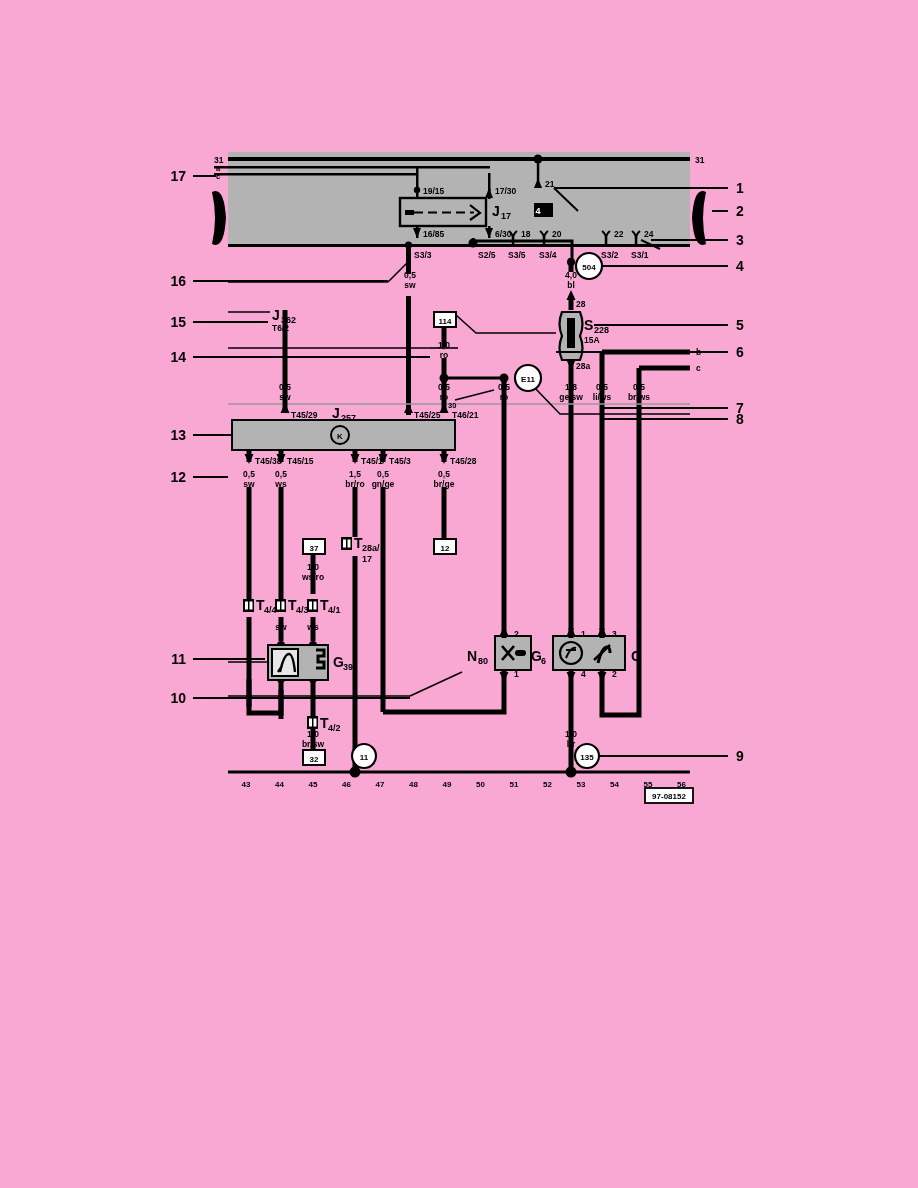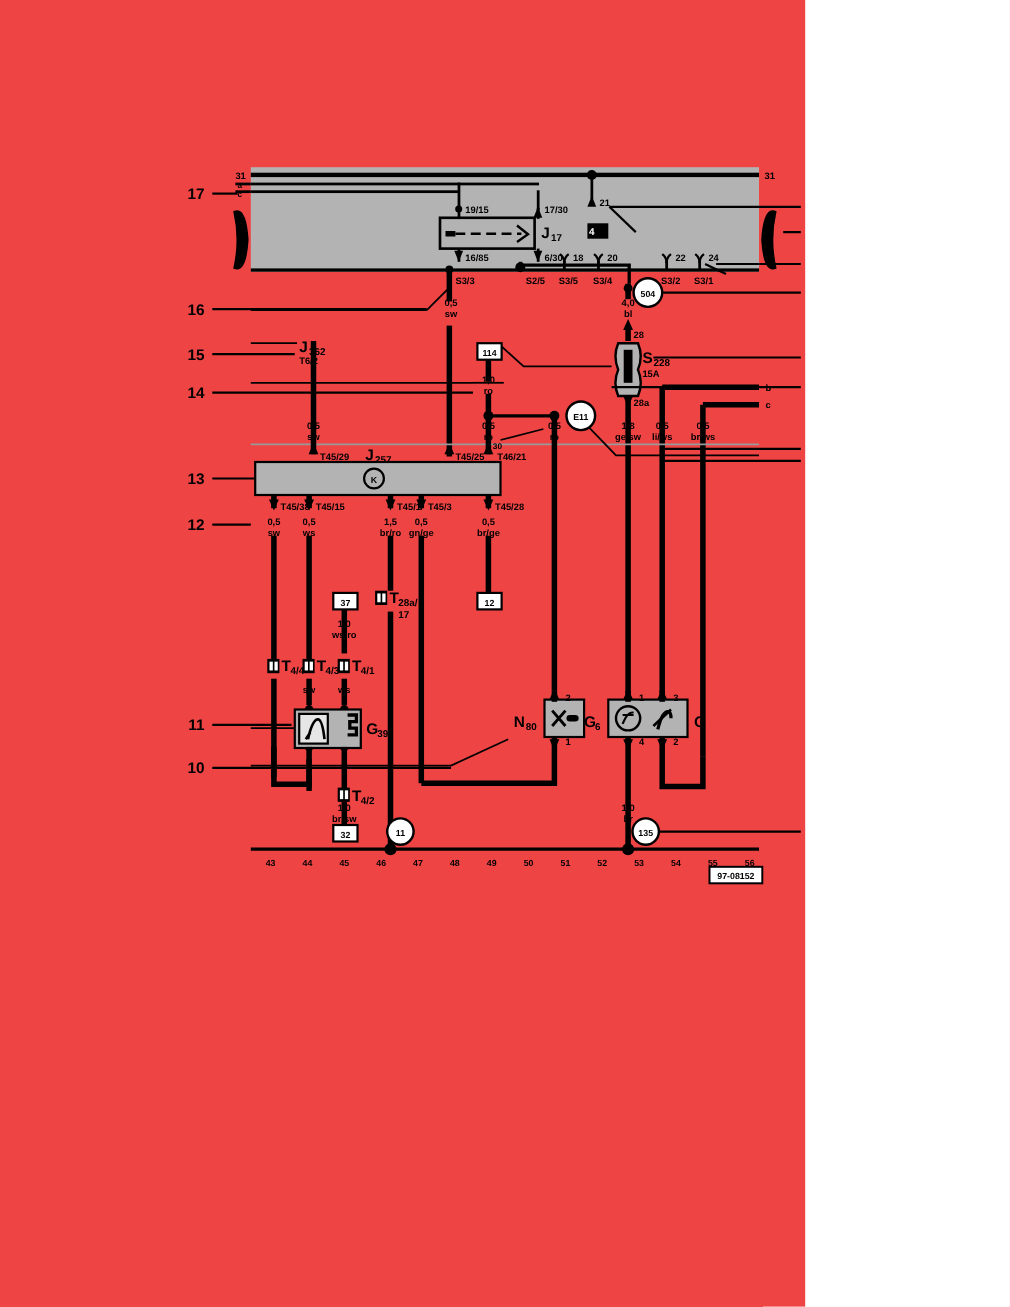--- a/index.html
+++ b/index.html
@@ -1,19 +1,19 @@
 <!DOCTYPE html>
 <html><head>
 <meta charset="utf-8">
 <style>
   html,body{margin:0;padding:0;background:#fff;}
   body{width:918px;height:1188px;position:relative;
        font-family:"Liberation Sans","DejaVu Sans",sans-serif;
        -webkit-font-smoothing:none;}
-  #sheet{position:absolute;left:0;top:0;width:732px;height:1188px;overflow:hidden;background:#ef4444;}
+  #sheet{position:absolute;left:0;top:0;width:918px;height:1188px;overflow:hidden;background:#f9a8d4;}
   svg{position:absolute;left:0;top:0;}
 </style>
 </head>
 <body>
 
 <div id="sheet">
 
   <svg width="918" height="1188" viewBox="0 0 918 1188">
     <defs>
       <marker id="arrUp" markerWidth="9" markerHeight="9" refX="4.5" refY="8" orient="auto-start-reverse" markerUnits="userSpaceOnUse">

